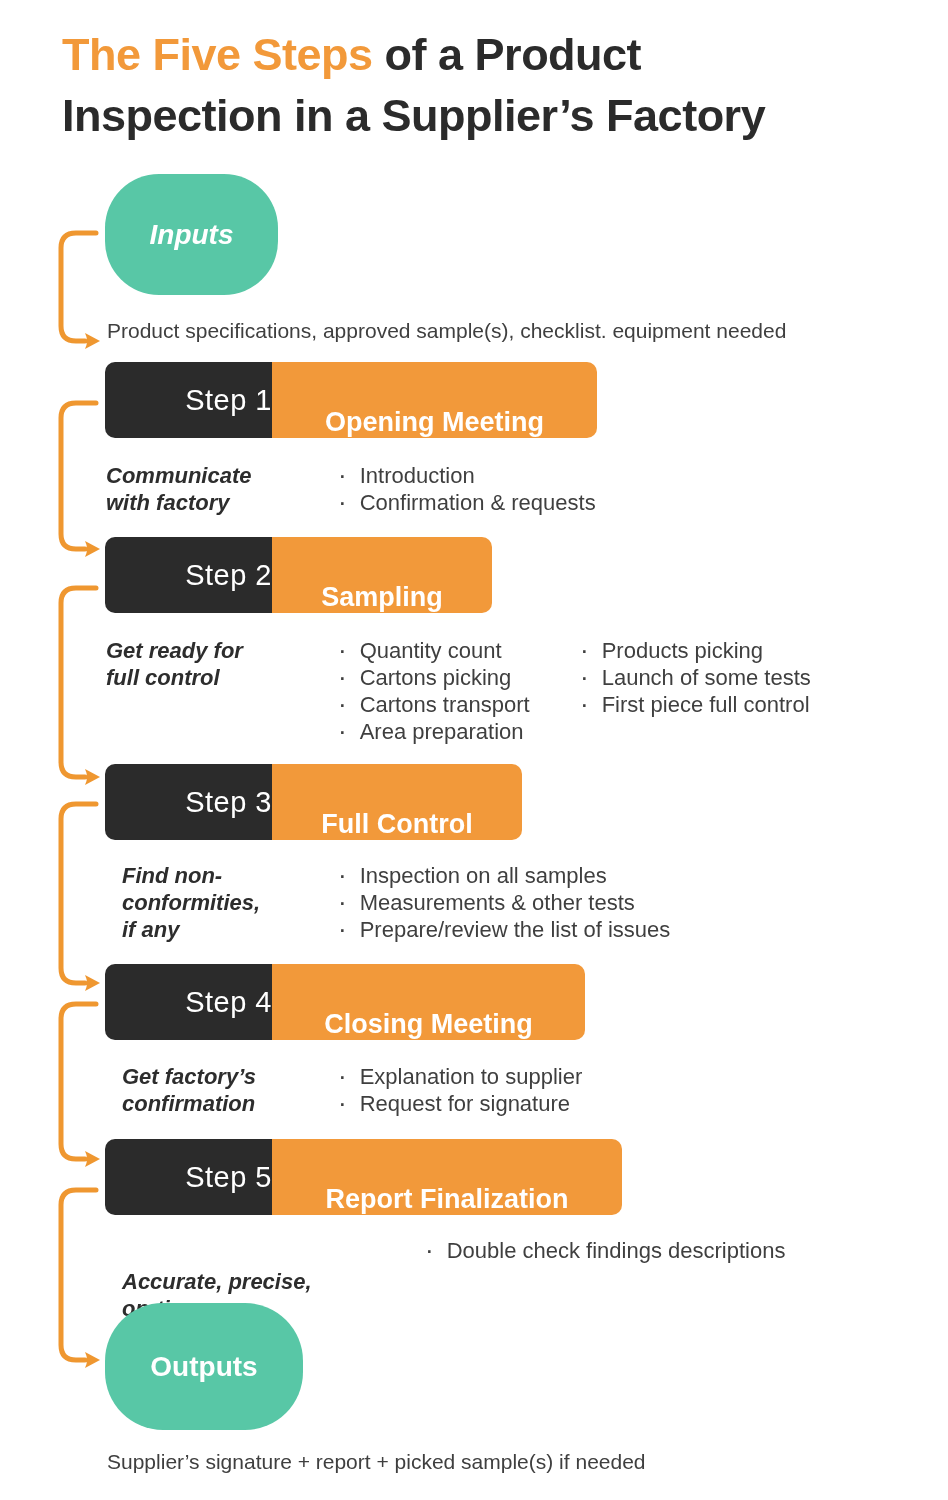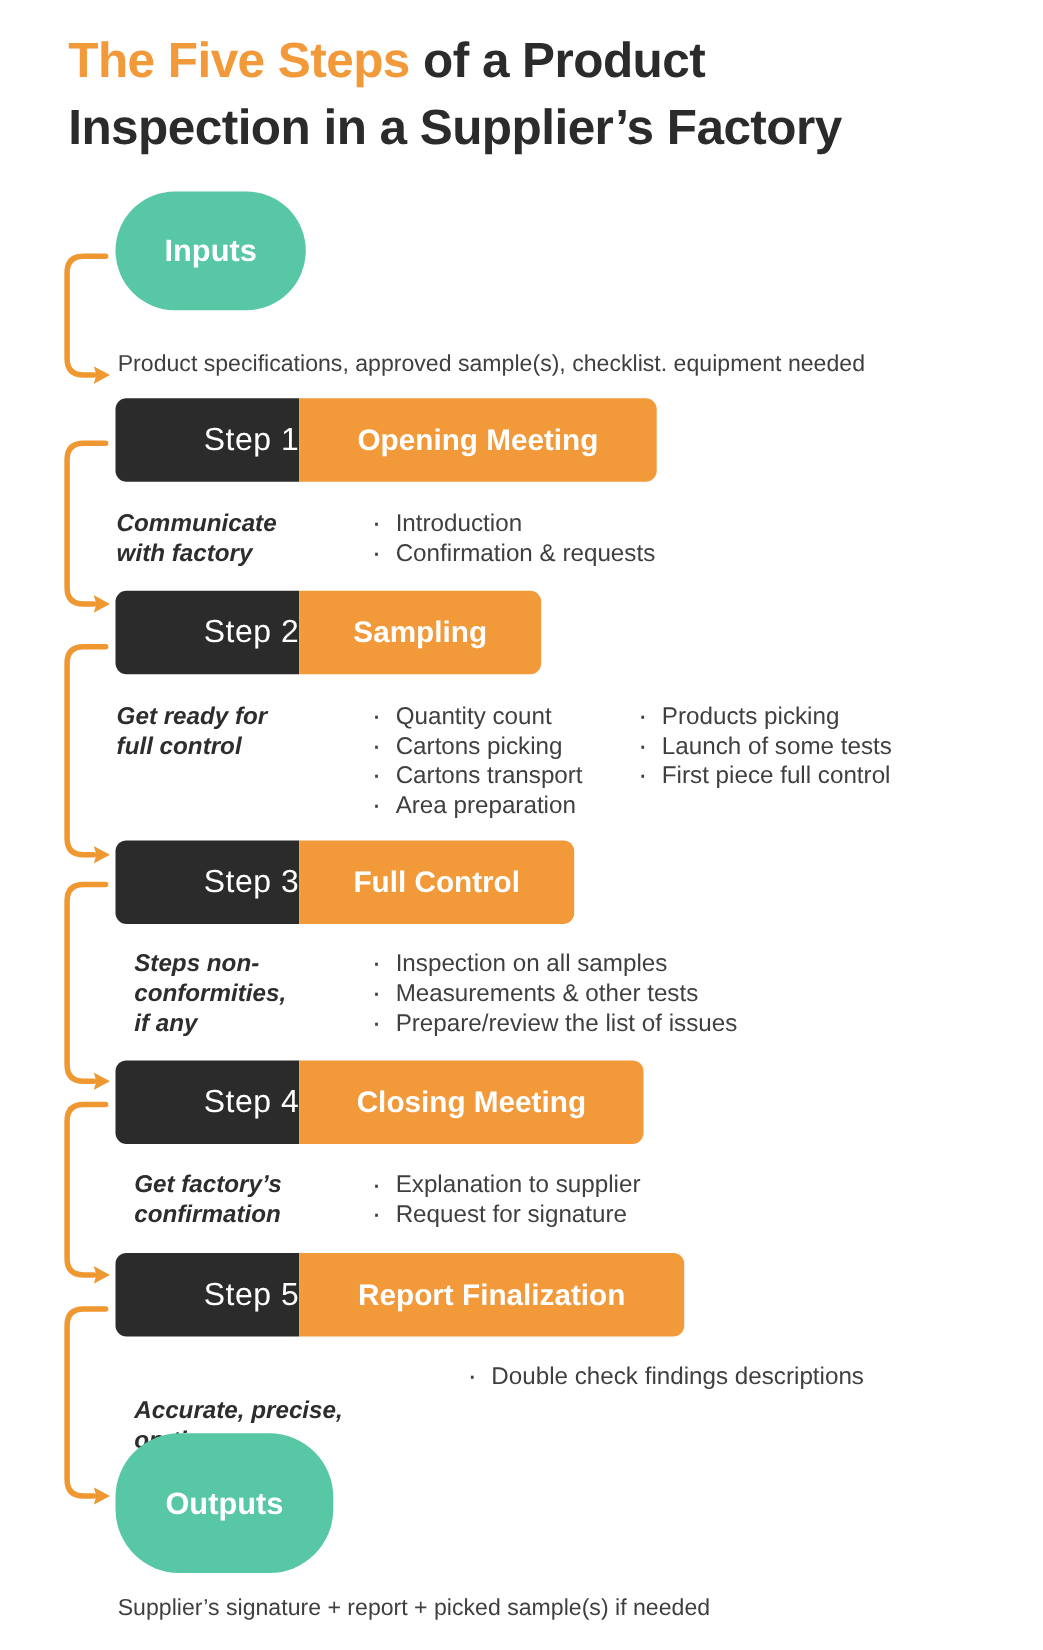--- a/index.html
+++ b/index.html
@@ -9,33 +9,33 @@
   }
   
   .title{position:absolute;left:62px;top:24px;width:860px;
     font-size:45px;font-weight:700;line-height:61px;letter-spacing:-0.5px;
     color:var(--c-title_dark,#2b2b2b);}
   .t-orange{color:var(--c-accent,#F2993A);margin-top:14px;}
   
   .bubble{position:absolute;background:var(--c-teal,#58C7A6);
     display:flex;align-items:center;justify-content:center;
     color:#ffffff;font-size:28px;font-weight:700;}
-  .inputs-bubble{left:105px;top:174px;width:173px;height:108px;border-radius:54px;}
+  .inputs-bubble{left:105px;top:174px;width:173px;height:121px;border-radius:54px;font-style:italic;}
   .outputs-bubble{left:105px;top:1303px;width:198px;height:127px;border-radius:58px;}
   .node-desc{position:absolute;font-size:21px;color:var(--c-body_text,#3F3F3F);white-space:nowrap;}
   .inputs-desc{left:107px;top:319px;}
   .outputs-desc{left:107px;top:1450px;}
   
   .step-row{position:absolute;left:105px;height:76px;display:flex;}
   .s1{top:362px}.s2{top:537px}.s3{top:764px}.s4{top:964px}.s5{top:1139px}
   .step-tag{width:167px;background:var(--c-dark_box,#2B2B2B);border-radius:10px 0 0 10px;
     display:flex;align-items:center;justify-content:flex-end;
     color:#fff;font-size:29px;font-weight:400;letter-spacing:0.5px;}
   .step-title{background:var(--c-accent,#F2993A);border-radius:0 10px 10px 0;
-    display:flex;align-items:center;justify-content:center;
+    display:flex;align-items:flex-end;justify-content:center;
     color:#fff;font-size:27px;font-weight:700;}
   .s1 .step-title{width:325px}
   .s2 .step-title{width:220px}
   .s3 .step-title{width:250px}
   .s4 .step-title{width:313px}
   .s5 .step-title{width:350px}
   
   .goal{position:absolute;font-size:22px;line-height:27px;font-weight:700;font-style:italic;
     color:#2d2d2d;white-space:pre-line;}
   .g1{left:106px;top:462px;} .g2{left:106px;top:637px;}
@@ -145,21 +145,21 @@
     </div>
 
   <div class="step-row s3">
     <div class="step-tag">
         <span>Step 3</span>
       </div>
     <div class="step-title">
         <span>Full Control</span>
       </div>
   </div>
-  <div class="goal g3">Steps non-
+  <div class="goal g3">Find non-
 conformities,
 if any</div>
   <div class="bullets b3">
       <div class="b-item">
         <span class="b-dot">·</span>
         <span>Inspection on all samples</span>
       </div>
       <div class="b-item">
         <span class="b-dot">·</span>
         <span>Measurements &amp; other tests</span>

